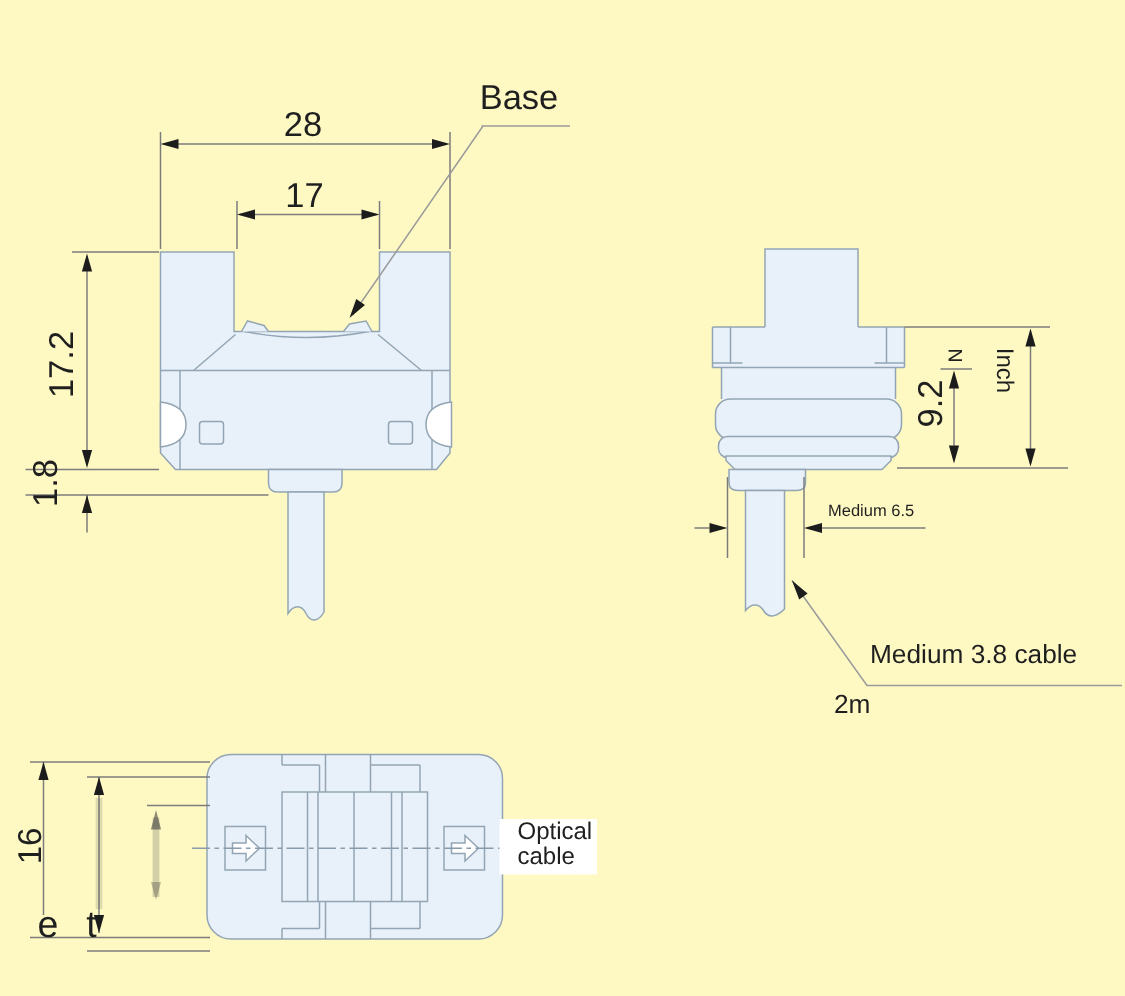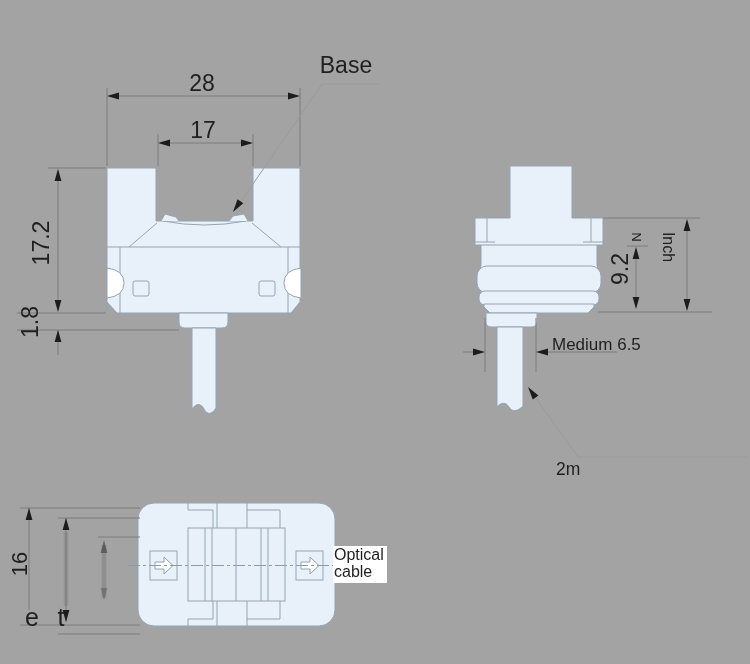--- a/index.html
+++ b/index.html
@@ -5,21 +5,21 @@
   :root{
     --body-fill:#e8f1f9;
     --part-stroke:#93a5b4;
     --dim-line:#7c7c7c;
     --leader:#9a9a9a;
     --arrow:#1c1c1c;
     --text:#1f1f1f;
     --center-line:#8a9cab;
   }
   html,body{margin:0;padding:0;background:#fff;}
-  #stage{position:relative;width:750px;height:664px;background:#a3a3a3;overflow:hidden;
+  #stage{position:relative;width:750px;height:664px;background:#fef9c3;overflow:hidden;
          font-family:"Liberation Sans",sans-serif;}
   svg{position:absolute;left:0;top:0;}
   .part{fill:var(--body-fill);stroke:var(--part-stroke);stroke-width:1;}
   .partfill{fill:var(--body-fill);stroke:none;}
   .pline{fill:none;stroke:var(--part-stroke);stroke-width:1;}
   .cut{fill:#fff;stroke:var(--part-stroke);stroke-width:1;}
   .dline{fill:none;stroke:var(--dim-line);stroke-width:1;}
   .lline{fill:none;stroke:var(--leader);stroke-width:1;}
   .arr{fill:var(--arrow);stroke:none;}
   .cline{fill:none;stroke:var(--center-line);stroke-width:1;stroke-dasharray:12 3 3 3;}
@@ -29,24 +29,24 @@
   .ghostarr2{fill:#333;opacity:.3;}
   .lbl{position:absolute;color:var(--text);white-space:nowrap;line-height:1.05;}
   .ctr{transform:translate(-50%,-50%);}
   .rot-ccw{transform:translate(-50%,-50%) rotate(-90deg);}
   .rot-cw{transform:translate(-50%,-50%) rotate(90deg);}
   .s23{font-size:23px;}
   .s22{font-size:22px;}
   .s17{font-size:17.5px;}
   .s16{font-size:16px;}
   .s13{font-size:13px;}
-  .s12{font-size:17px;}
+  .s12{font-size:11px;}
   .s27{font-size:27px;}
   .s25{font-size:25px;}
-  .whitebox{background:#fff;padding:1px 3px 2px 1px;}
+  .whitebox{background:#fff;padding:1px 3px 2px 12px;}
 </style>
 </head>
 <body>
 
 <div id="stage">
 
   <svg width="750" height="664" viewBox="0 0 750 664">
 
     <g>
       <path class="part" d="M107,168 V302 L117,313 H291 L300,302 V168 H253 V221 H156 V168 Z"></path>
@@ -151,20 +151,21 @@
   <div class="lbl ctr s23" style="left:202px;top:83px;">28</div>
   <div class="lbl ctr s23" style="left:203px;top:130px;">17</div>
   <div class="lbl rot-ccw s23" style="left:41px;top:243px;">17.2</div>
   <div class="lbl rot-ccw s23" style="left:30px;top:322px;">1.8</div>
   <div class="lbl ctr s23" style="left:346px;top:65px;">Base</div>
 
   <div class="lbl rot-ccw s23" style="left:620px;top:269px;">9.2</div>
   <div class="lbl rot-ccw s13" style="left:637px;top:237px;">N</div>
   <div class="lbl rot-cw s16" style="left:668px;top:247px;">Inch</div>
   <div class="lbl s12" style="left:552px;top:336px;">Medium 6.5</div>
+  <div class="lbl s17" style="left:580px;top:427px;">Medium 3.8 cable</div>
   <div class="lbl s17" style="left:556px;top:460px;">2m</div>
 
   <div class="lbl rot-ccw s22" style="left:20px;top:564px;">16</div>
   <div class="lbl ctr s25" style="left:32px;top:617px;">e</div>
   <div class="lbl ctr s25" style="left:61px;top:617px;">t</div>
   <div class="lbl s16 whitebox" style="left:333px;top:546px;">
     <div>Optical</div>
     <div>cable</div>
   </div>
 

